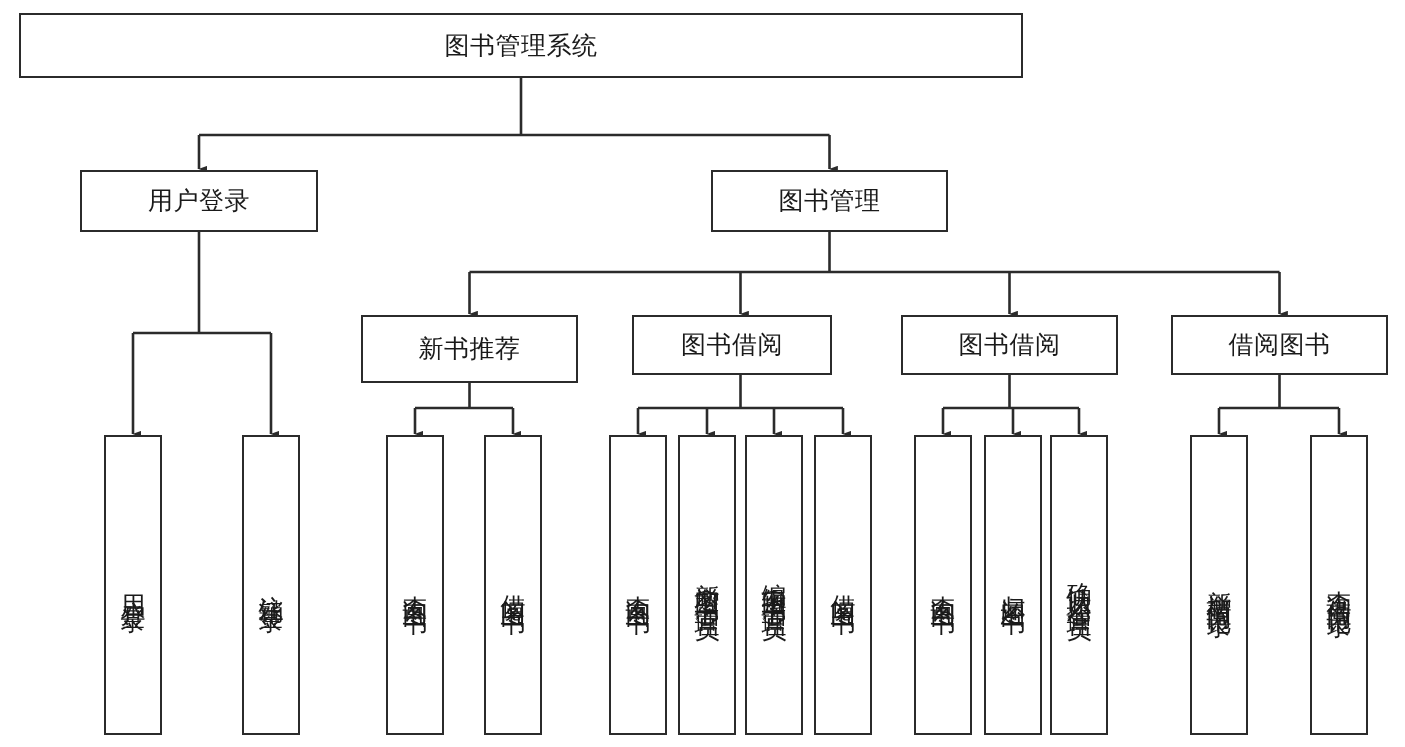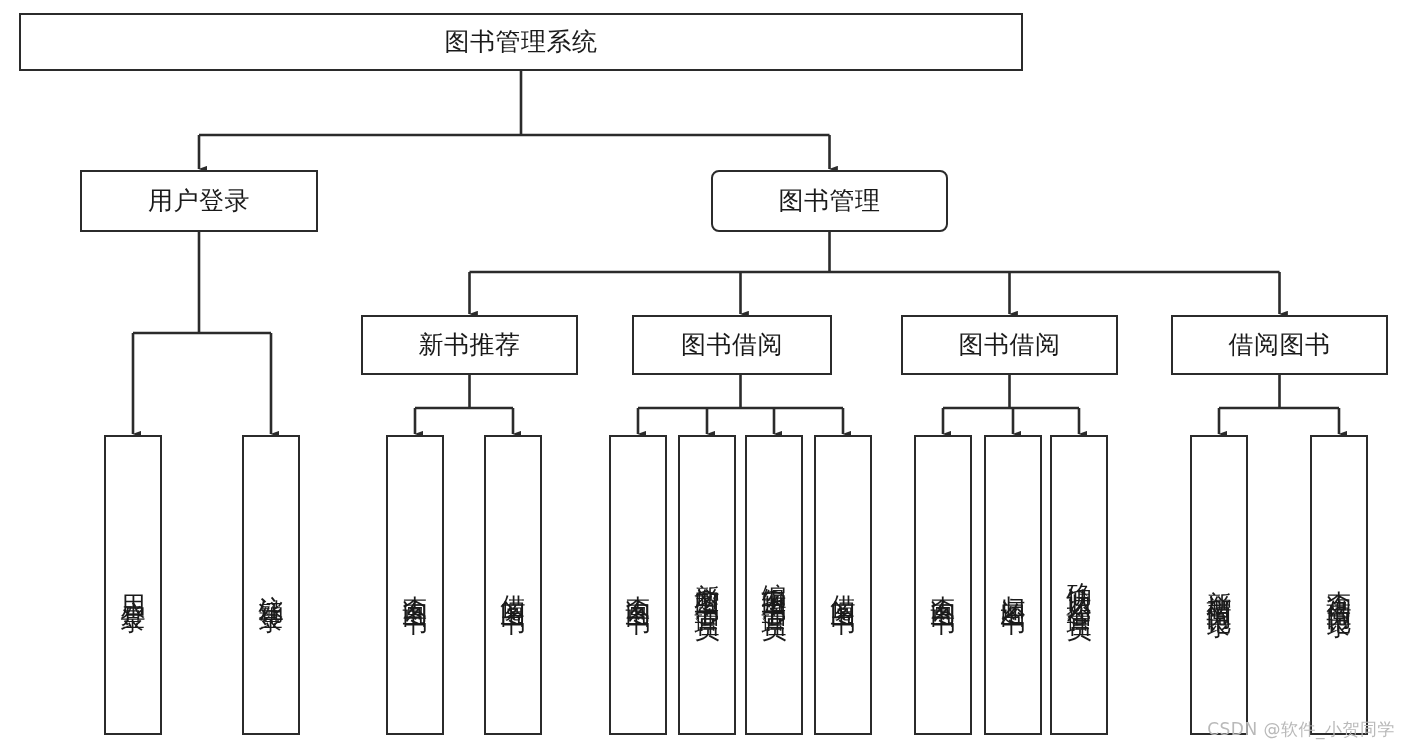--- a/index.html
+++ b/index.html
@@ -108,30 +108,30 @@
         <path d="M1013,408 L1013,434" marker-end="url(#arrowhead)"></path>
         <path d="M1079,408 L1079,434" marker-end="url(#arrowhead)"></path>
         <path d="M1279.5,375 L1279.5,408"></path>
         <path d="M1219,408 L1339,408"></path>
         <path d="M1219,408 L1219,434" marker-end="url(#arrowhead)"></path>
         <path d="M1339,408 L1339,434" marker-end="url(#arrowhead)"></path>
       </g>
   </svg>
 
   <div id="nodes-layer">
-      <div class="node horiz" id="node-root" style="left: 19px; top: 13px; width: 1004px; height: 58px;">
+      <div class="node horiz" id="node-root" style="left: 19px; top: 13px; width: 1004px; height: 65px;">
         <div class="node-label">图书管理系统</div>
       </div>
       <div class="node horiz" id="node-login" style="left: 80px; top: 170px; width: 238px; height: 62px;">
         <div class="node-label">用户登录</div>
       </div>
-      <div class="node horiz" id="node-bookmgmt" style="left: 711px; top: 170px; width: 237px; height: 62px; border-radius: 8px;">
+      <div class="node horiz" id="node-bookmgmt" style="left: 711px; top: 170px; width: 237px; height: 62px;">
         <div class="node-label">图书管理</div>
       </div>
-      <div class="node horiz" id="node-newbook" style="left: 361px; top: 315px; width: 217px; height: 60px;">
+      <div class="node horiz" id="node-newbook" style="left: 361px; top: 315px; width: 217px; height: 68px;">
         <div class="node-label">新书推荐</div>
       </div>
       <div class="node horiz" id="node-borrow" style="left: 632px; top: 315px; width: 200px; height: 60px;">
         <div class="node-label">图书借阅</div>
       </div>
       <div class="node horiz" id="node-current" style="left: 901px; top: 315px; width: 217px; height: 60px;">
         <div class="node-label">图书借阅</div>
       </div>
       <div class="node horiz" id="node-records" style="left: 1171px; top: 315px; width: 217px; height: 60px;">
         <div class="node-label">借阅图书</div>
@@ -170,14 +170,13 @@
         <div class="node-label">确认归还（管理员）</div>
       </div>
       <div class="node vert" id="node-leaf-rec-1" style="left: 1190px; top: 435px; width: 58px; height: 300px;">
         <div class="node-label">新增借阅记录</div>
       </div>
       <div class="node vert" id="node-leaf-rec-2" style="left: 1310px; top: 435px; width: 58px; height: 300px;">
         <div class="node-label">查询借阅记录</div>
       </div>
     </div>
 
-  <div id="watermark">CSDN @软件_小贺同学</div>
 </div>
 
 </body></html>

